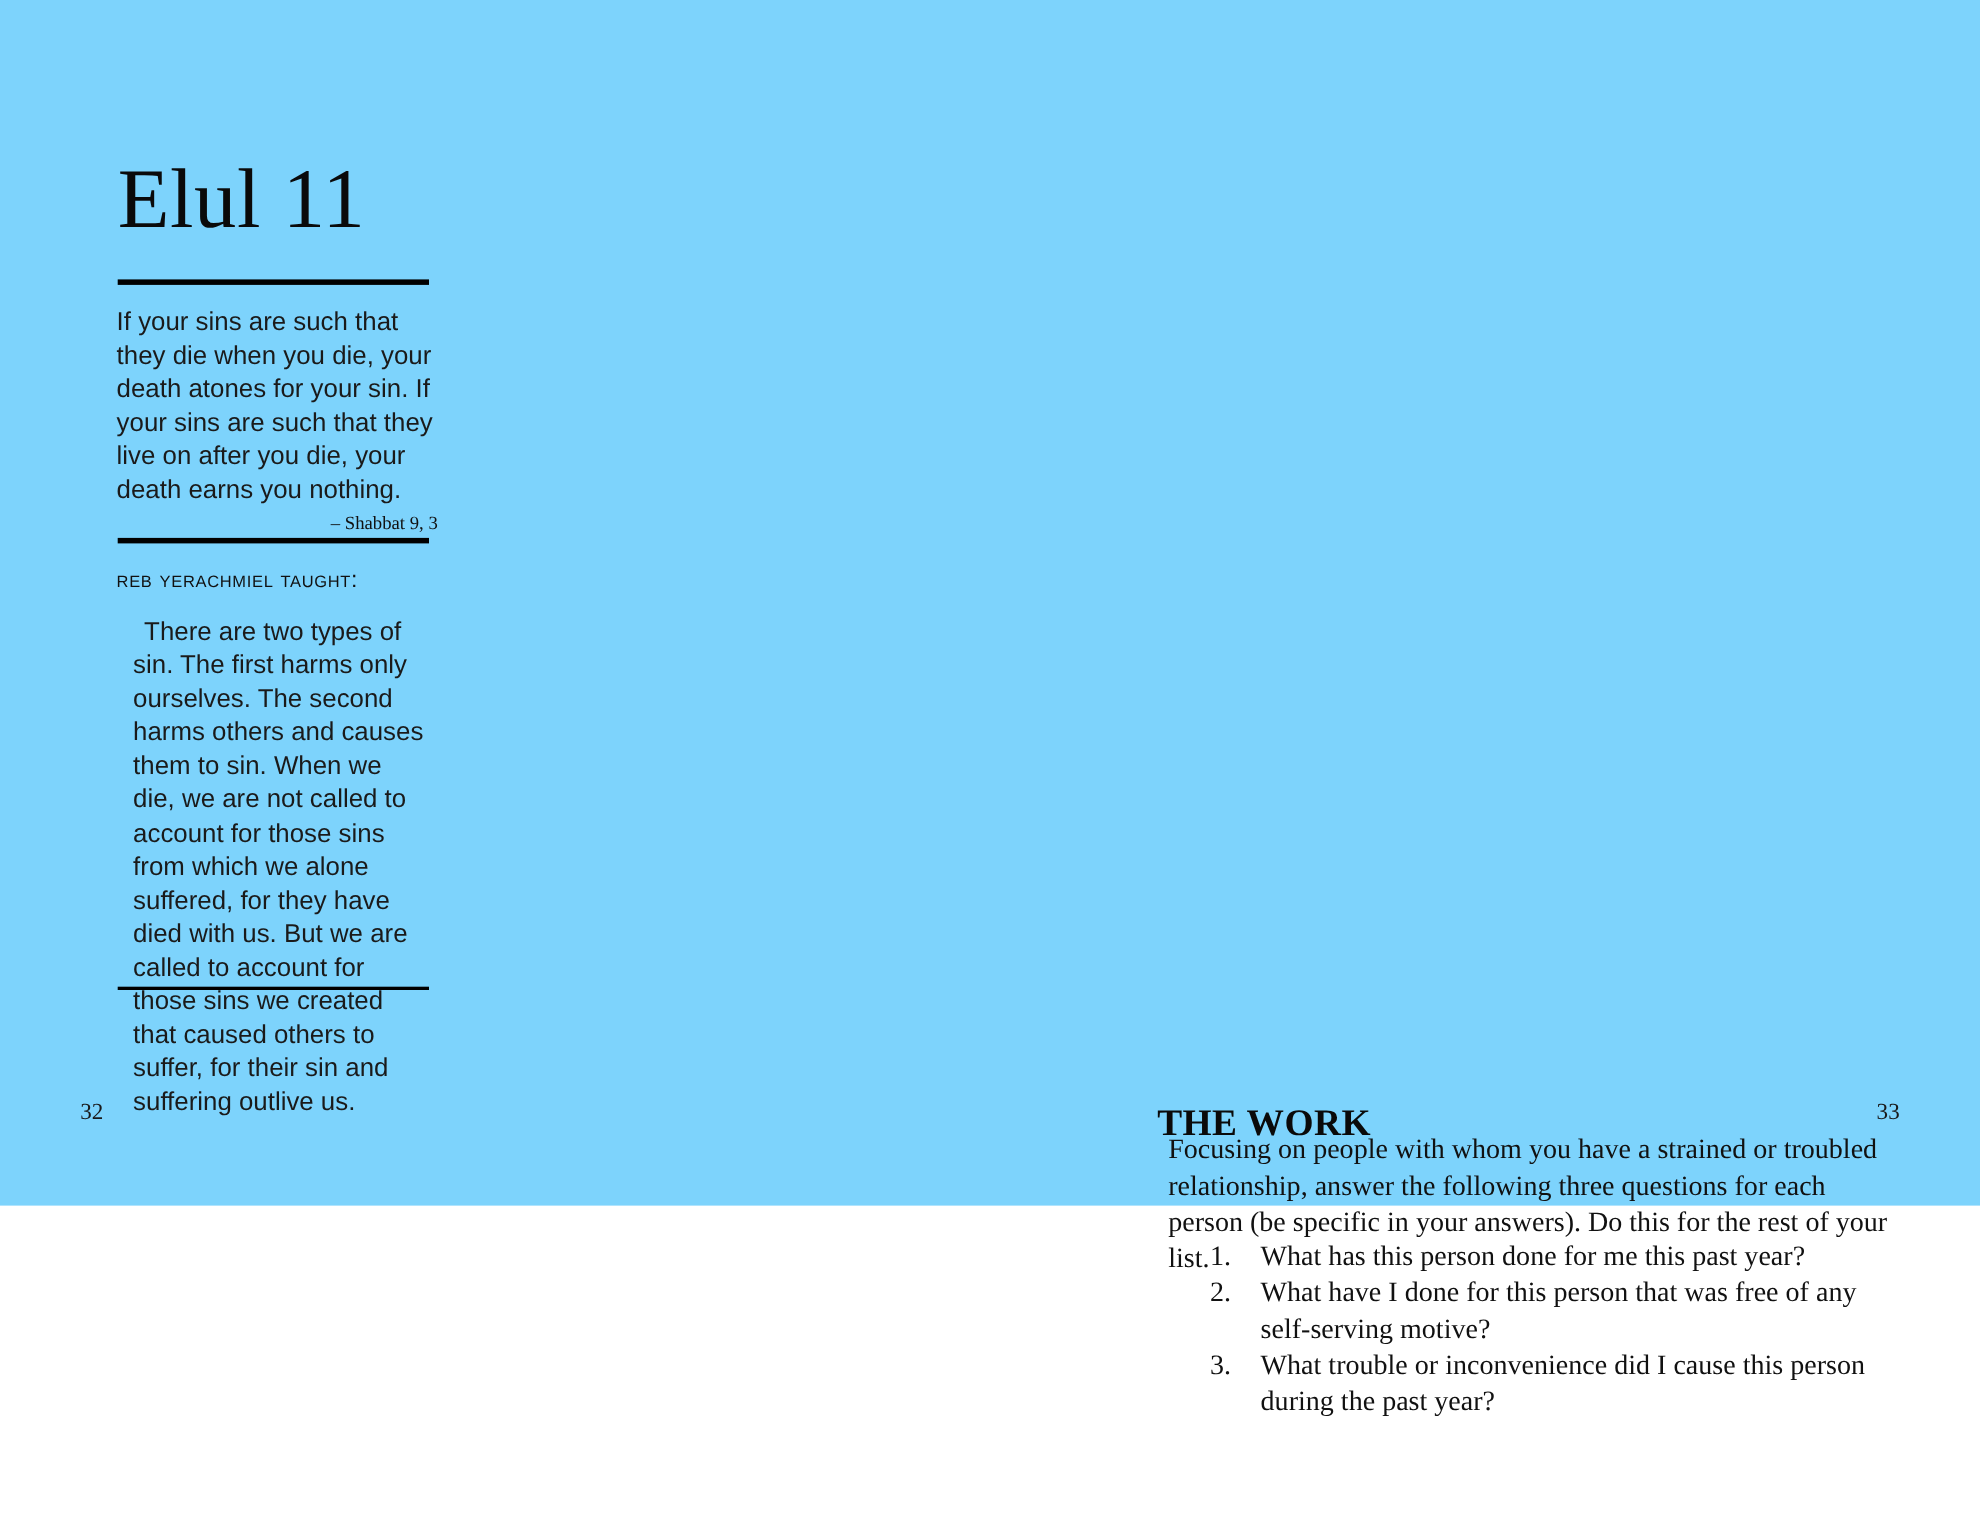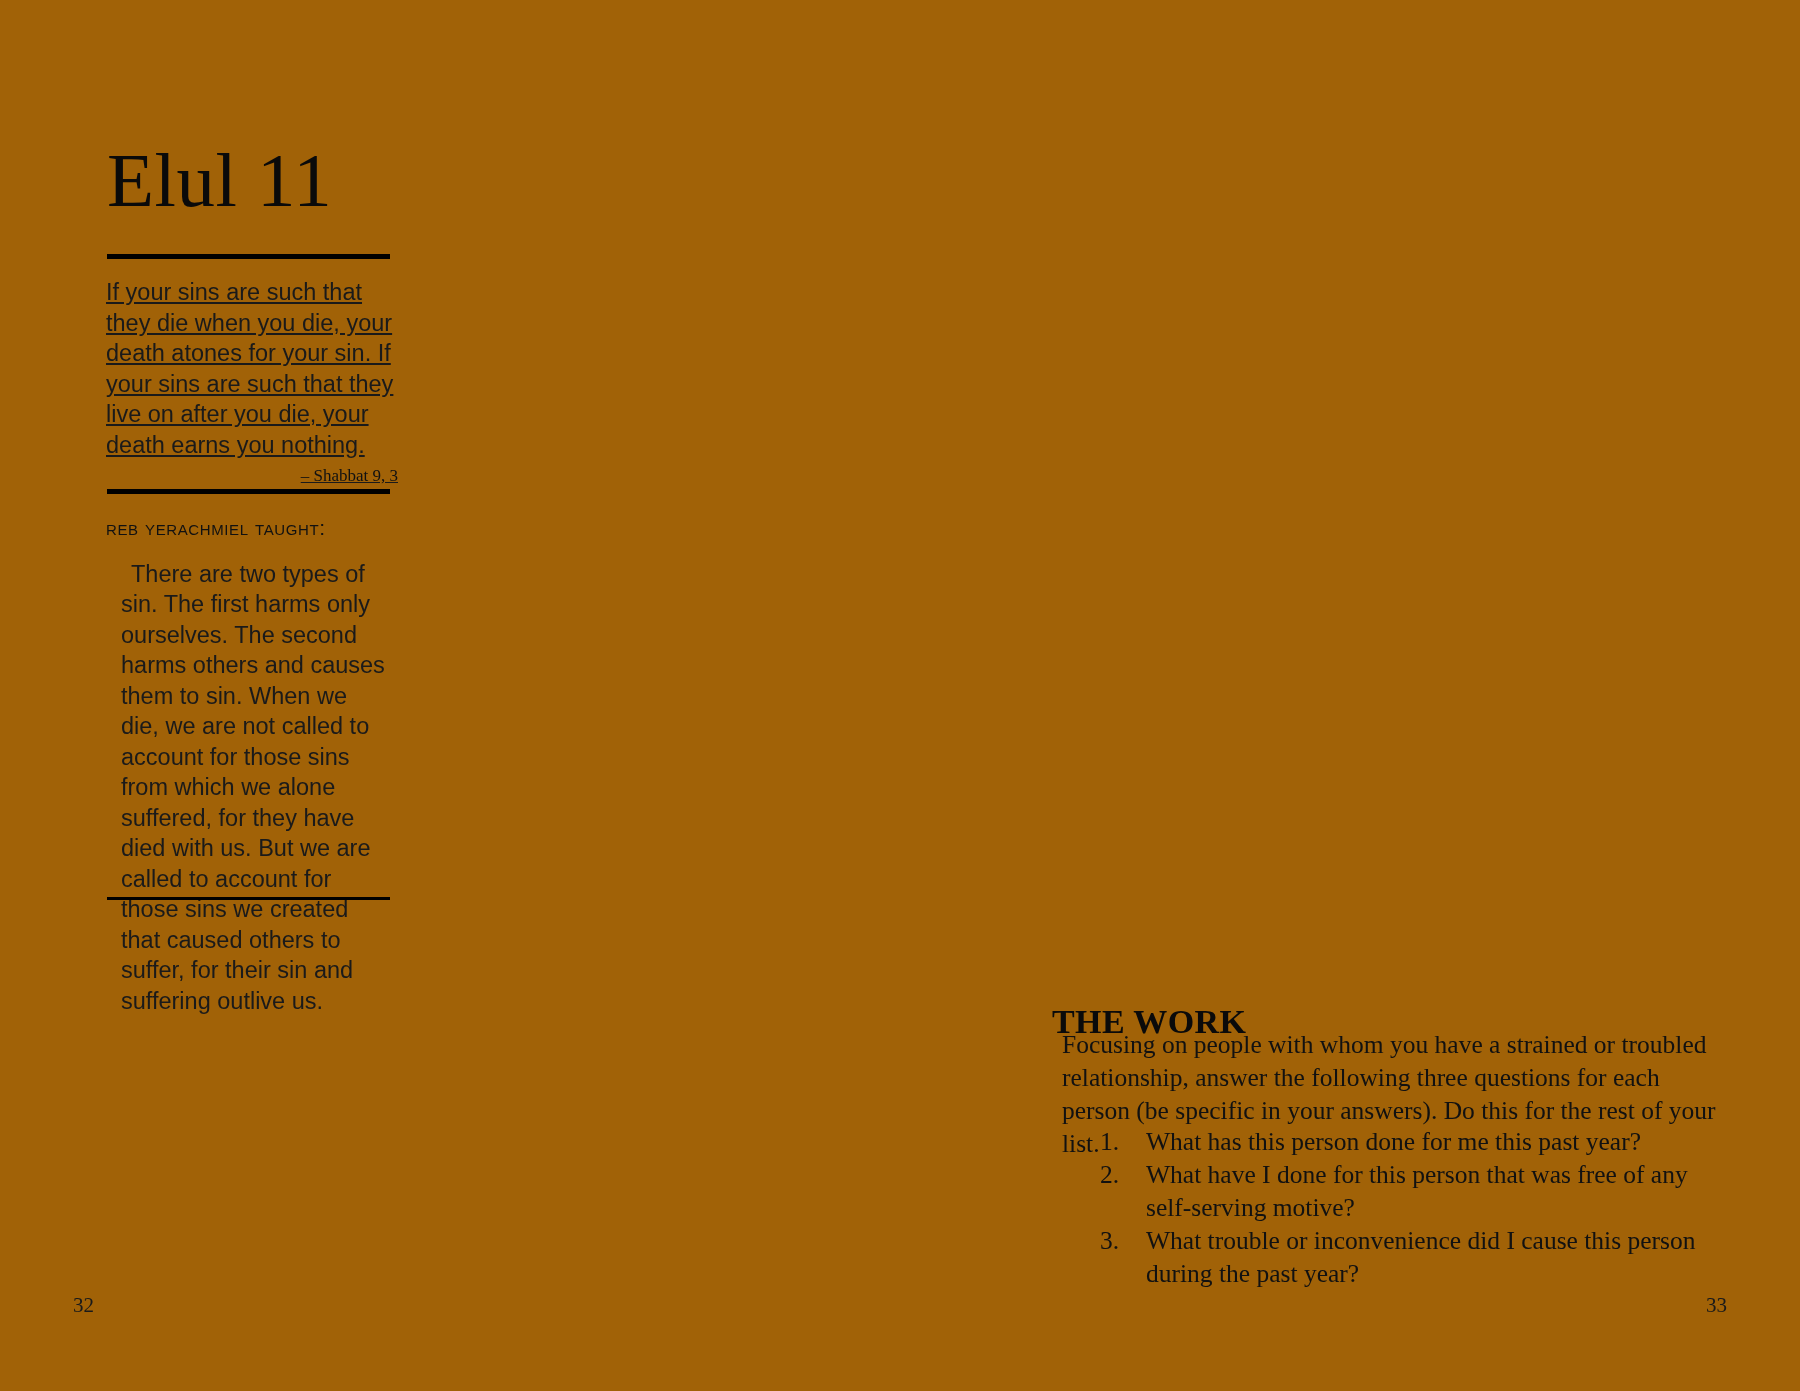--- a/index.html
+++ b/index.html
@@ -21,22 +21,22 @@
   
   .spread {
     position: absolute;
     inset: 0;
     display: flex;
   }
 
   .page {
     position: relative;
     width: 900px;
-    height: 1391px;
-    background: #a16207;
+    height: 1096px;
+    background: #7dd3fc;
   }
 
   
   .page-title {
     position: absolute;
     left: 107px;
     top: 88px;
     font-family: "Liberation Serif", "DejaVu Serif", serif;
     font-size: 77px;
     line-height: 1.05;
@@ -59,21 +59,20 @@
   .quote-block {
     position: absolute;
     left: 106px;
     top: 277px;
     width: 292px;
     font-family: "Liberation Sans Narrow", "Liberation Sans", "DejaVu Sans Condensed", sans-serif;
     font-stretch: condensed;
     font-size: 23.5px;
     line-height: 30.5px;
     color: #1a1a1a;
-    text-decoration: underline;
   }
   .quote-text { margin: 0; }
 
   .quote-attrib {
     margin: 0;
     text-align: right;
     font-family: "Liberation Serif", "DejaVu Serif", serif;
     font-size: 17px;
     line-height: 32px;
     color: #111111;

